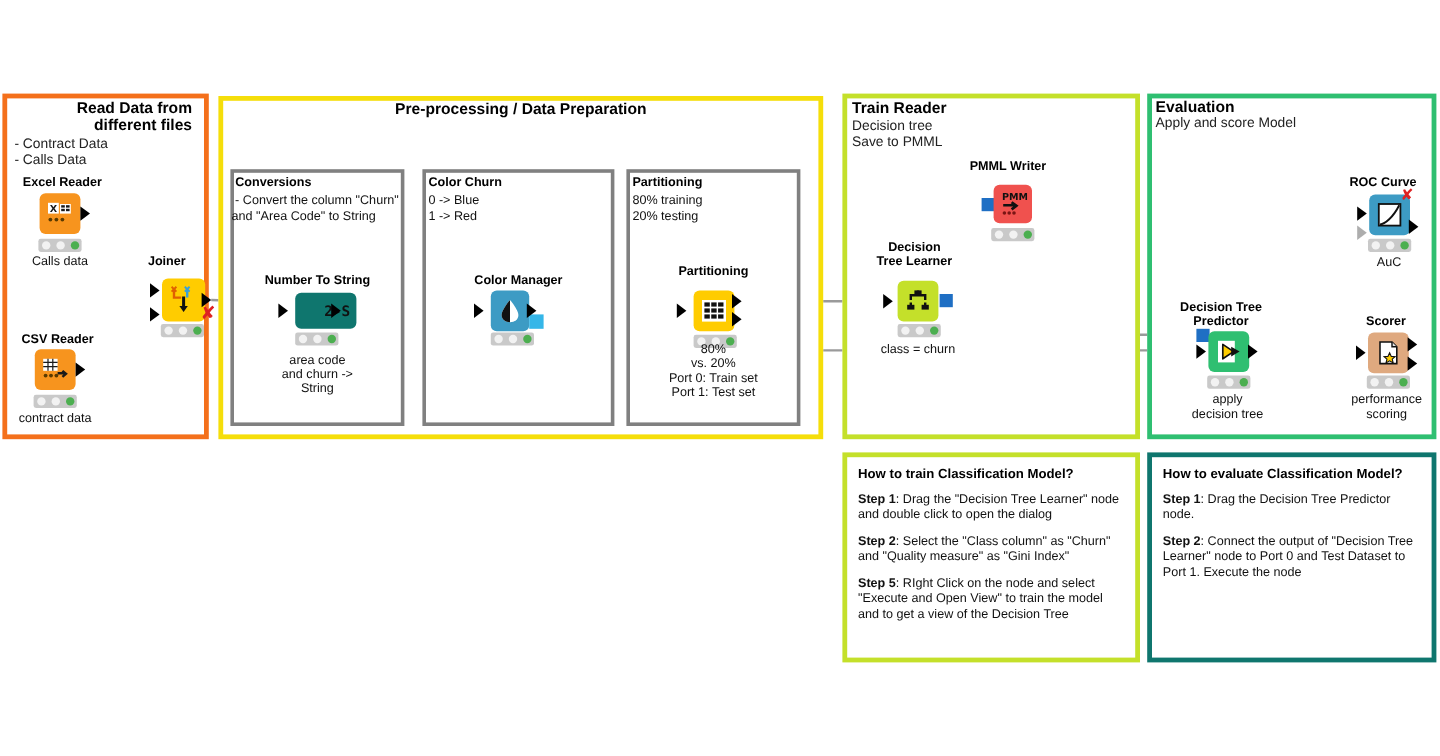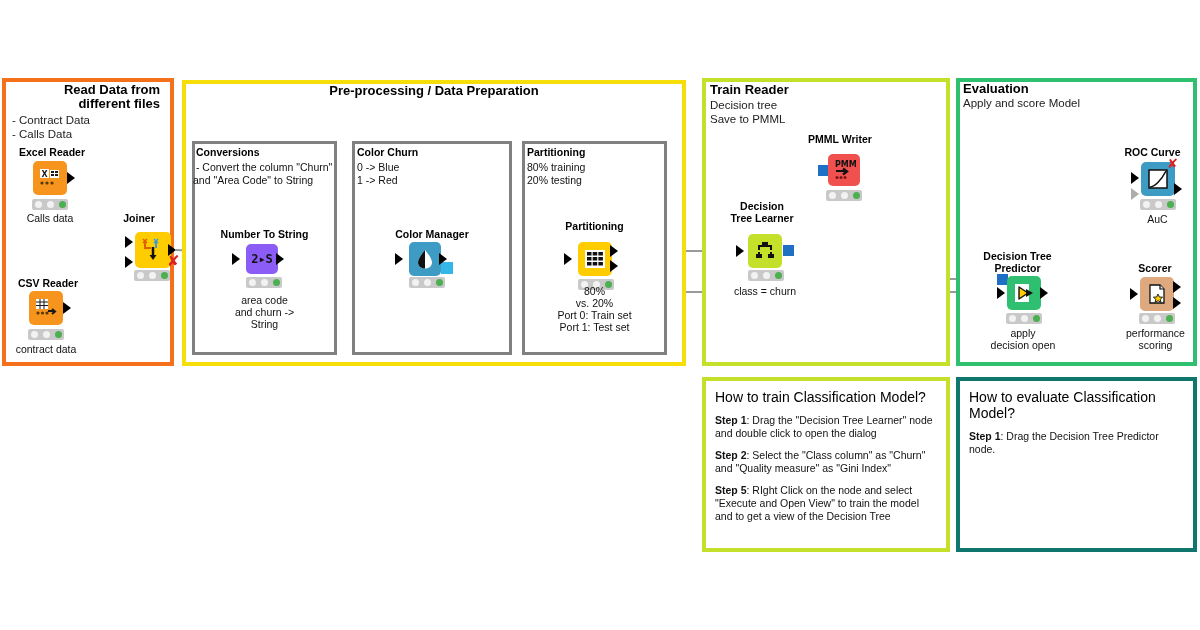--- a/index.html
+++ b/index.html
@@ -42,21 +42,21 @@
   .port-sq{position:absolute;width:11px;height:11px;background:#1f6fc4;}
 
   .redx{position:absolute;font-weight:bold;color:#d22;font-size:15px;line-height:15px;
         font-family:"DejaVu Sans",sans-serif;}
 
   
   .wires{position:absolute;left:0;top:0;width:1200px;height:630px;pointer-events:none;}
 
   
   .howbox{position:absolute;box-sizing:border-box;background:#fff;padding:8px 9px;}
-  .how-title{font-weight:normal;font-size:14px;color:#000;margin-bottom:9px;}
+  .how-title{font-weight:bold;font-size:11px;color:#000;margin-bottom:9px;}
   .how-step{font-size:10.5px;line-height:13px;color:#111;margin-bottom:9px;}
   .how-step b{font-weight:bold;}
 </style>
 </head>
 <body>
 
 <div class="canvas">
 
   <svg class="wires">
     <g fill="none" stroke="#9a9a9a" stroke-width="2">
@@ -167,21 +167,21 @@
   <div class="group" style="left:182px;top:80px;width:504px;height:286px;border:4px solid #F5DE0A;"></div>
   <div class="group-title" style="left:182px;top:84px;width:504px;text-align:center;">Pre-processing / Data Preparation</div>
 
   <div class="inner" style="left:192px;top:141px;width:145px;height:214px;"></div>
   <div class="inner-title" style="left:196px;top:146px;">Conversions</div>
   <div class="inner-sub" style="left:193px;top:161px;"> - Convert the column "Churn"
 and "Area Code" to String</div>
 
   <div class="nodelabel" style="left:197px;top:228px;width:135px;">Number To String</div>
   <div class="port-in" style="left:232px;top:253px;"></div>
-  <div class="node" style="left:246px;top:244px;background:#8b5cf6;width:32px;height:30px;">
+  <div class="node" style="left:246px;top:244px;background:#0f766e;width:32px;height:30px;padding-left:19px;">
     <span style="font:bold 12px 'DejaVu Sans Mono',monospace;color:#111;">2▸S</span>
   </div>
   <div class="port-out" style="left:276px;top:253px;"></div>
   <div class="status" style="left:246px;top:277px;">
     <i></i>
     <i></i>
     <i class="on"></i>
   </div>
   <div class="nodecaption" style="left:197px;top:294px;width:135px;">area code
 and churn -&gt;
@@ -326,21 +326,21 @@
       <path d="M13,7 L20,11 L13,15" fill="#111"></path>
     </svg>
   </div>
   <div class="port-out" style="left:1040px;top:287px;"></div>
   <div class="status" style="left:1006px;top:313px;">
     <i></i>
     <i></i>
     <i class="on"></i>
   </div>
   <div class="nodecaption" style="left:963px;top:327px;width:120px;">apply
-decision open</div>
+decision tree</div>
 
   <div class="nodelabel" style="left:1110px;top:262px;width:90px;">Scorer</div>
   <div class="port-in" style="left:1130px;top:288px;"></div>
   <div class="node" style="left:1140px;top:277px;background:#DFA97F;width:34px;height:34px;">
     <svg width="22" height="22" viewBox="0 0 22 22">
       <path d="M4,2 L14,2 L18,6 L18,20 L4,20 Z" fill="#ffffff" stroke="#111" stroke-width="1.3"></path>
       <path d="M14,2 L14,6 L18,6" fill="#e7e7e7" stroke="#111" stroke-width="1.2"></path>
       <path d="M12,11 L13.4,14 L16.6,14.2 L14.2,16.3 L15,19.4 L12,17.7 L9,19.4 L9.8,16.3 L7.4,14.2 L10.6,14 Z" fill="#FFCC00" stroke="#111" stroke-width=".9"></path>
     </svg>
   </div>
@@ -365,15 +365,18 @@
     <div class="how-step">
       <b>Step 5</b><span>: RIght Click on the node and select "Execute and Open View" to train the model and to get a view of the Decision Tree</span>
     </div>
   </div>
 
   <div class="howbox" style="left:956px;top:377px;width:241px;height:175px;border:4px solid #0f766e;">
     <div class="how-title">How to evaluate Classification Model?</div>
     <div class="how-step">
       <b>Step 1</b><span>: Drag the Decision Tree Predictor node.</span>
     </div>
+    <div class="how-step">
+      <b>Step 2</b><span>: Connect the output of "Decision Tree Learner" node to Port 0 and Test Dataset to Port 1. Execute the node</span>
+    </div>
   </div>
 
 </div>
 
 </body></html>

